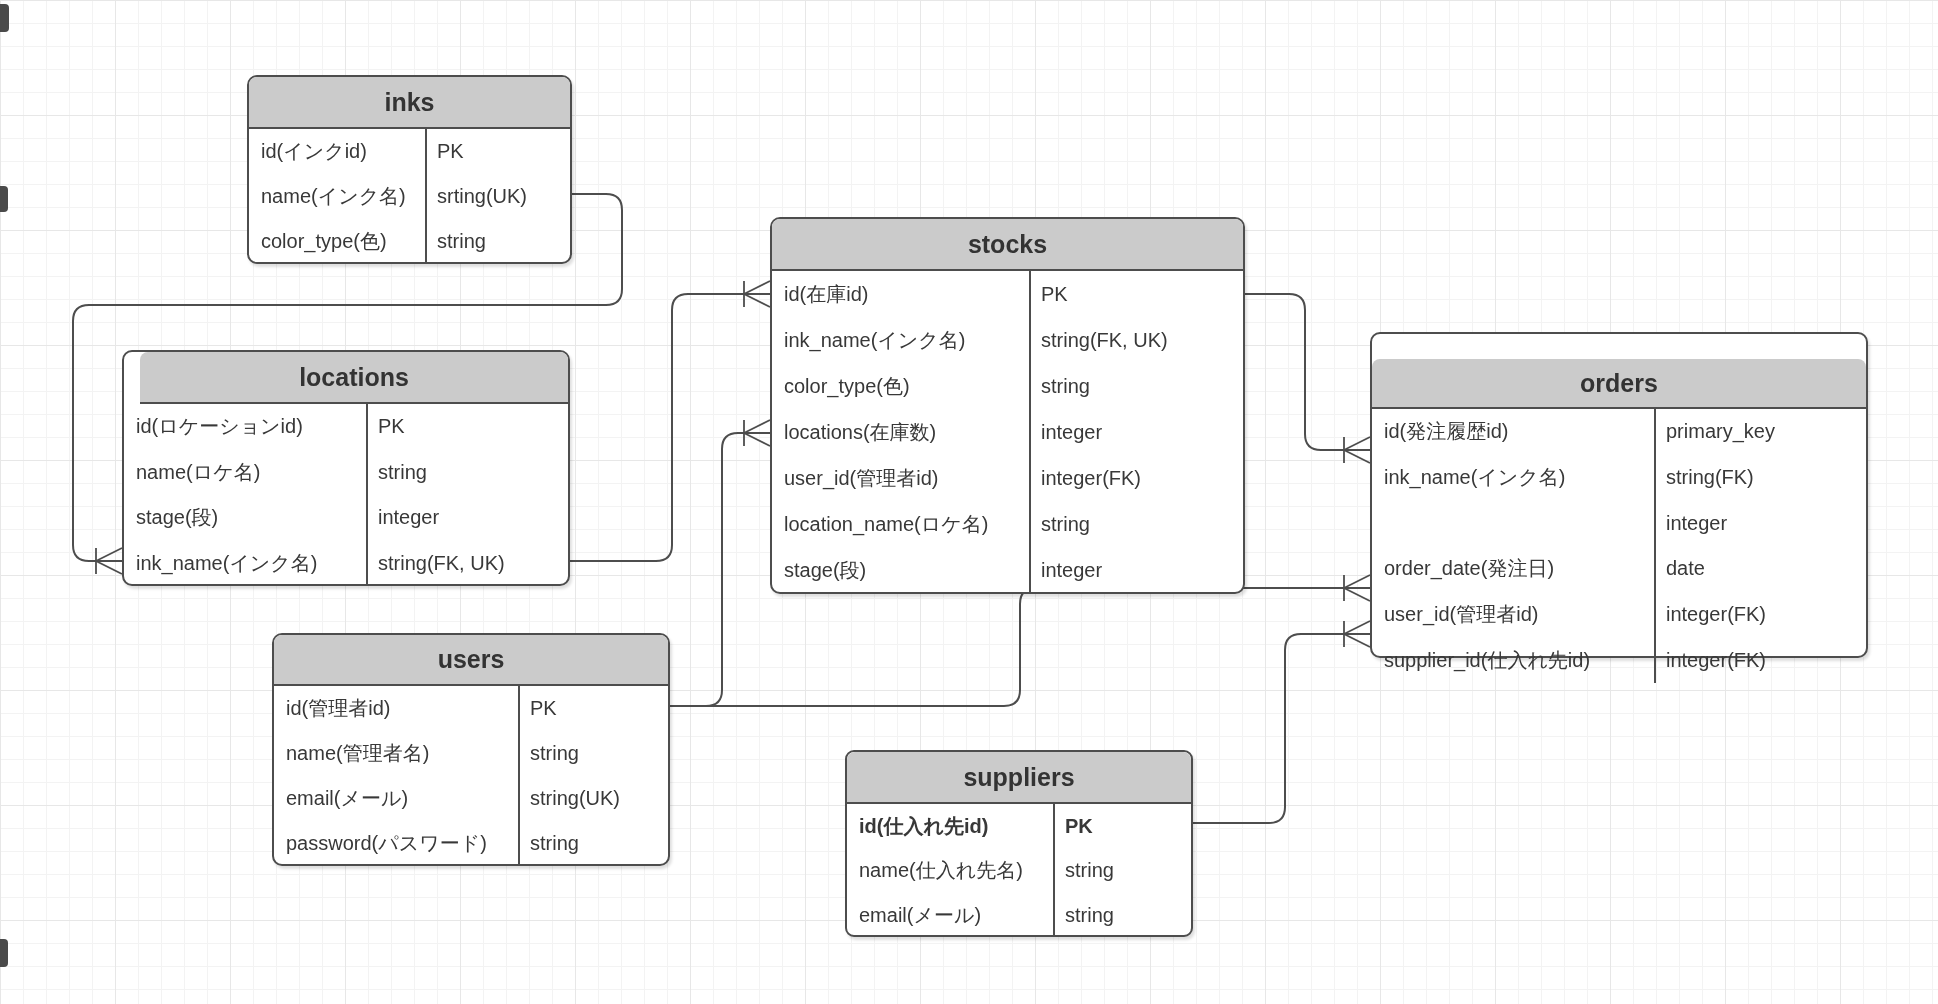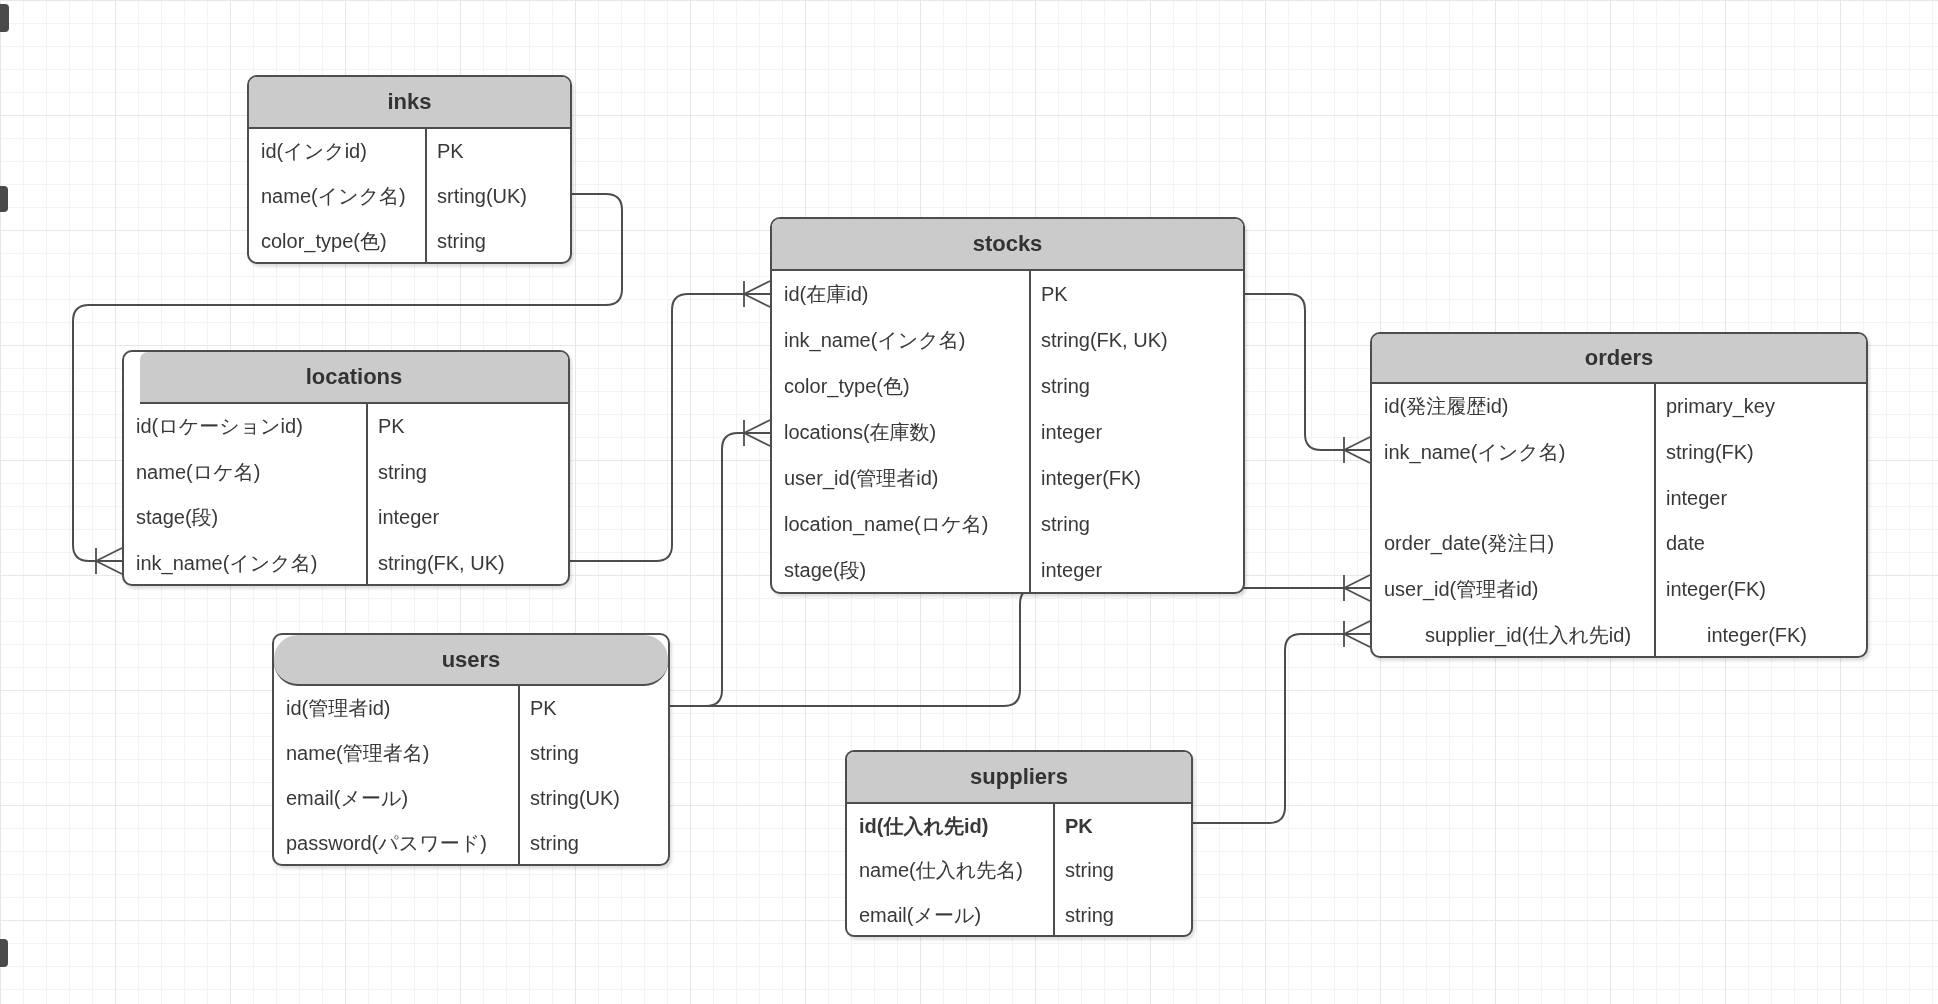--- a/index.html
+++ b/index.html
@@ -25,21 +25,21 @@
     border-radius:10px;
     box-shadow:2px 3px 3px rgba(0,0,0,0.13);
     color:#383838;
   }
   .entity-header{
     background:#cbcbcb;
     border-bottom:2px solid #4d4d4d;
     border-radius:8px 8px 0 0;
     text-align:center;
     font-weight:bold;
-    font-size:22px;
+    font-size:25px;
     color:#333333;
     overflow:hidden;
   }
   .entity-body{position:relative;}
   .divider{
     position:absolute;top:0;bottom:0;width:2px;
     background:#4d4d4d;
   }
   .entity-row{position:relative;font-size:20px;}
   .cell-field{
@@ -169,21 +169,21 @@
             <span class="cell-field">location_name(ロケ名)</span>
             <span class="cell-type" style="left: 269px;">string</span>
           </div>
           <div class="entity-row" style="height: 46.1px;">
             <span class="cell-field">stage(段)</span>
             <span class="cell-type" style="left: 269px;">integer</span>
           </div>
         </div>
       </div>
       <div class="entity" style="left: 272px; top: 633px; width: 398px; height: 233px;">
-        <div class="entity-header" style="height: 49px; line-height: 49px; border-radius: 24px;">users</div>
+        <div class="entity-header" style="height: 49px; line-height: 49px;">users</div>
         <div class="entity-body" style="height: 180px;">
           <div class="divider" style="left: 244px;"></div>
           <div class="entity-row" style="height: 45px;">
             <span class="cell-field">id(管理者id)</span>
             <span class="cell-type" style="left: 256px;">PK</span>
           </div>
           <div class="entity-row" style="height: 45px;">
             <span class="cell-field">name(管理者名)</span>
             <span class="cell-type" style="left: 256px;">string</span>
           </div>
@@ -209,21 +209,21 @@
             <span class="cell-field">name(仕入れ先名)</span>
             <span class="cell-type" style="left: 218px;">string</span>
           </div>
           <div class="entity-row" style="height: 44.5px;">
             <span class="cell-field">email(メール)</span>
             <span class="cell-type" style="left: 218px;">string</span>
           </div>
         </div>
       </div>
       <div class="entity" style="left: 1370px; top: 332px; width: 498px; height: 326px;">
-        <div class="entity-header" style="height: 48px; line-height: 48px;">orders</div>
+        <div class="entity-header" style="height: 48px; line-height: 48px; margin-top: 25px;">orders</div>
         <div class="entity-body" style="height: 274px;">
           <div class="divider" style="left: 282px;"></div>
           <div class="entity-row" style="height: 45.7px;">
             <span class="cell-field">id(発注履歴id)</span>
             <span class="cell-type" style="left: 294px;">primary_key</span>
           </div>
           <div class="entity-row" style="height: 45.7px;">
             <span class="cell-field">ink_name(インク名)</span>
             <span class="cell-type" style="left: 294px;">string(FK)</span>
           </div>
@@ -231,21 +231,21 @@
             <span class="cell-type" style="left: 294px;">integer</span>
           </div>
           <div class="entity-row" style="height: 45.7px;">
             <span class="cell-field">order_date(発注日)</span>
             <span class="cell-type" style="left: 294px;">date</span>
           </div>
           <div class="entity-row" style="height: 45.7px;">
             <span class="cell-field">user_id(管理者id)</span>
             <span class="cell-type" style="left: 294px;">integer(FK)</span>
           </div>
-          <div class="entity-row" style="height: 45.7px; margin-left: 41px;">
+          <div class="entity-row" style="height: 45.7px;">
             <span class="cell-field">supplier_id(仕入れ先id)</span>
             <span class="cell-type" style="left: 294px;">integer(FK)</span>
           </div>
         </div>
       </div>
     </div>
   <div id="fragments">
       <div class="edge-fragment" style="left: 0px; top: 4px; width: 9px; height: 28px;"></div>
       <div class="edge-fragment" style="left: 0px; top: 186px; width: 8px; height: 26px;"></div>
       <div class="edge-fragment" style="left: 0px; top: 939px; width: 8px; height: 28px;"></div>

